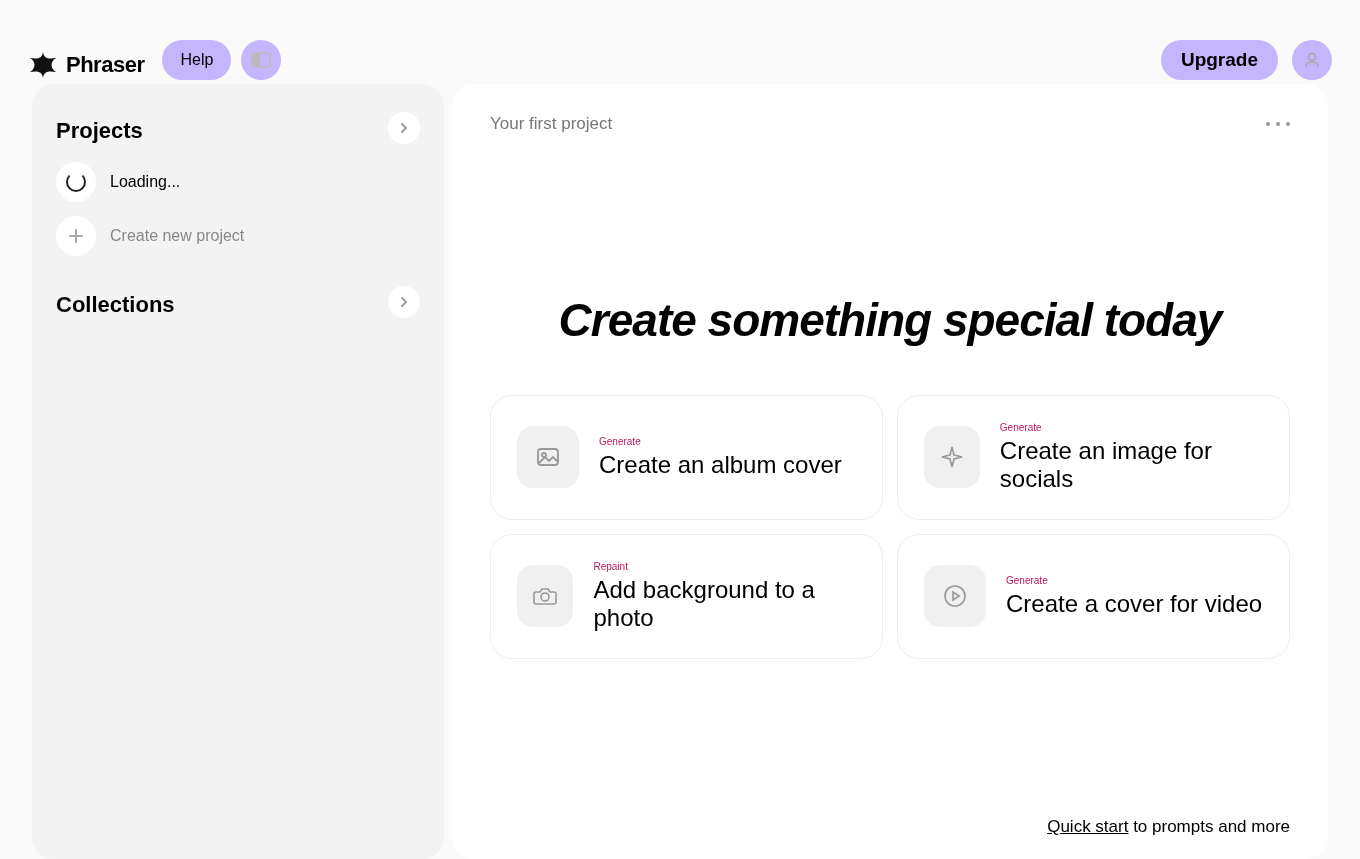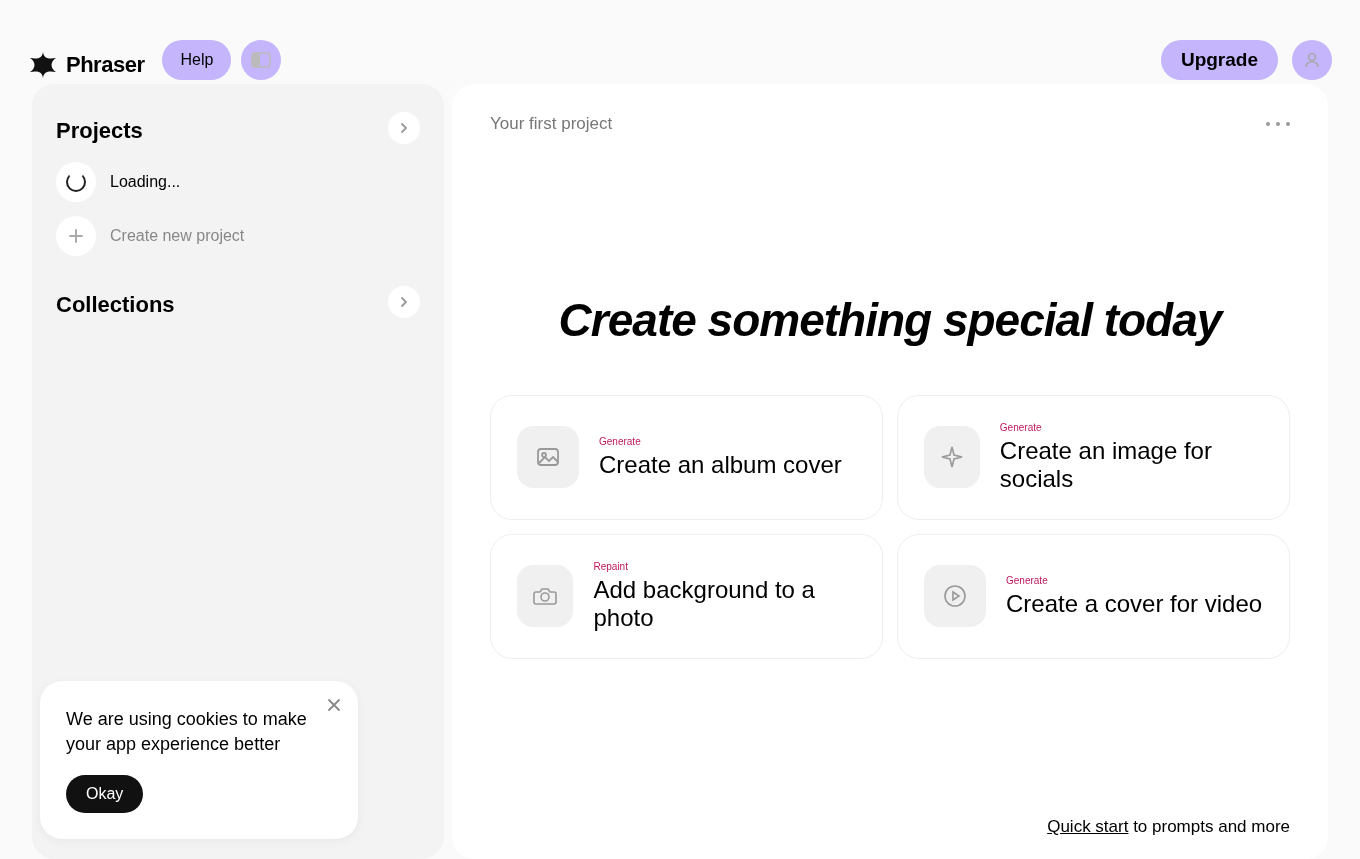--- a/index.html
+++ b/index.html
@@ -330,29 +330,20 @@
 
     <div class="section-header second">
       <div class="section-title">Collections</div>
       <button class="chev-btn">
         <svg width="14" height="14" viewBox="0 0 14 14">
             <path d="M5 3 L9 7 L5 11" fill="none" stroke="#999" stroke-width="1.8" stroke-linecap="round"></path>
           </svg>
       </button>
     </div>
 
-    <div class="cookie">
-      <div class="cookie-close">
-        <svg width="16" height="16" viewBox="0 0 16 16">
-            <path d="M3 3 L13 13 M13 3 L3 13" stroke="#888" stroke-width="1.8" stroke-linecap="round"></path>
-          </svg>
-      </div>
-      <div class="cookie-text">We are using cookies to make your app experience better</div>
-      <button class="cookie-btn">Okay</button>
-    </div>
   </div>
 
   <div class="main">
     <div class="main-header">
       <div>Your first project</div>
       <div class="dots">
         <div class="dot"></div>
           <div class="dot"></div>
           <div class="dot"></div>
       </div>

